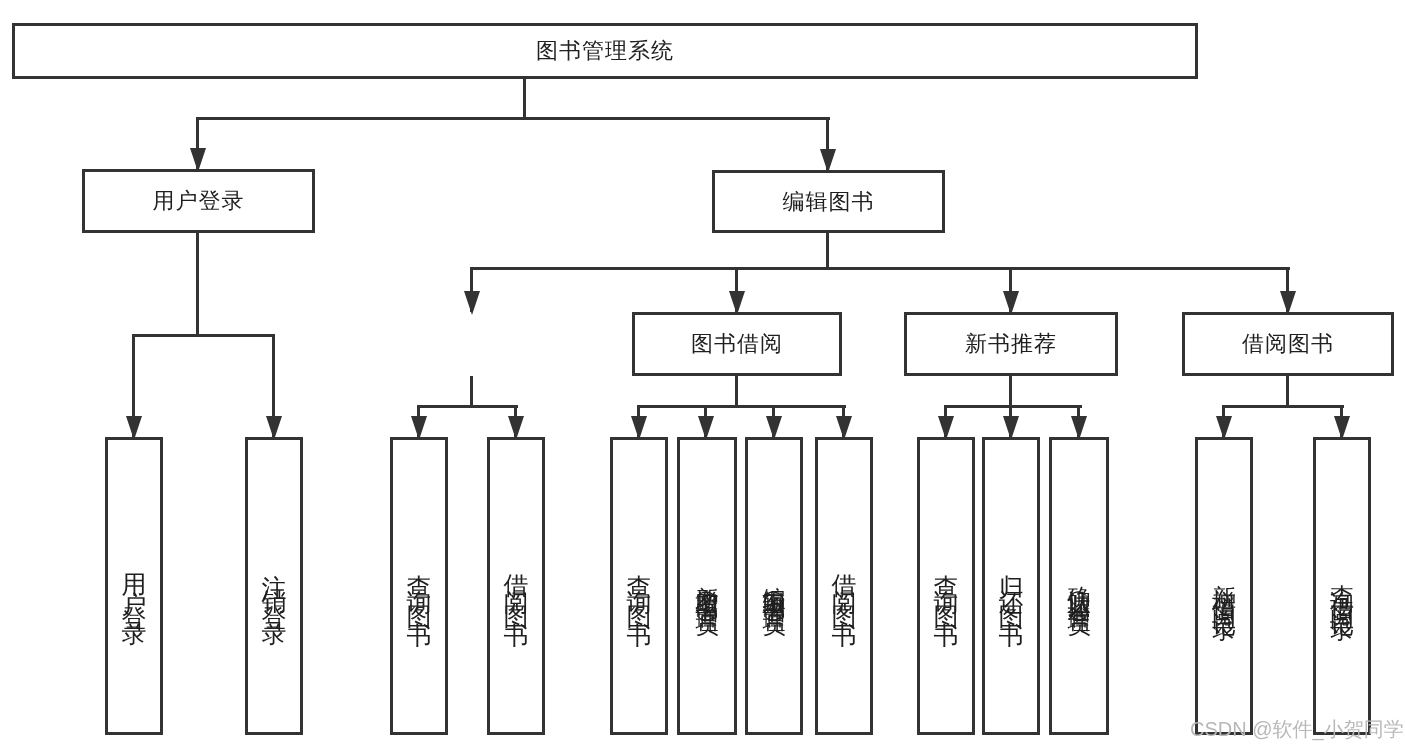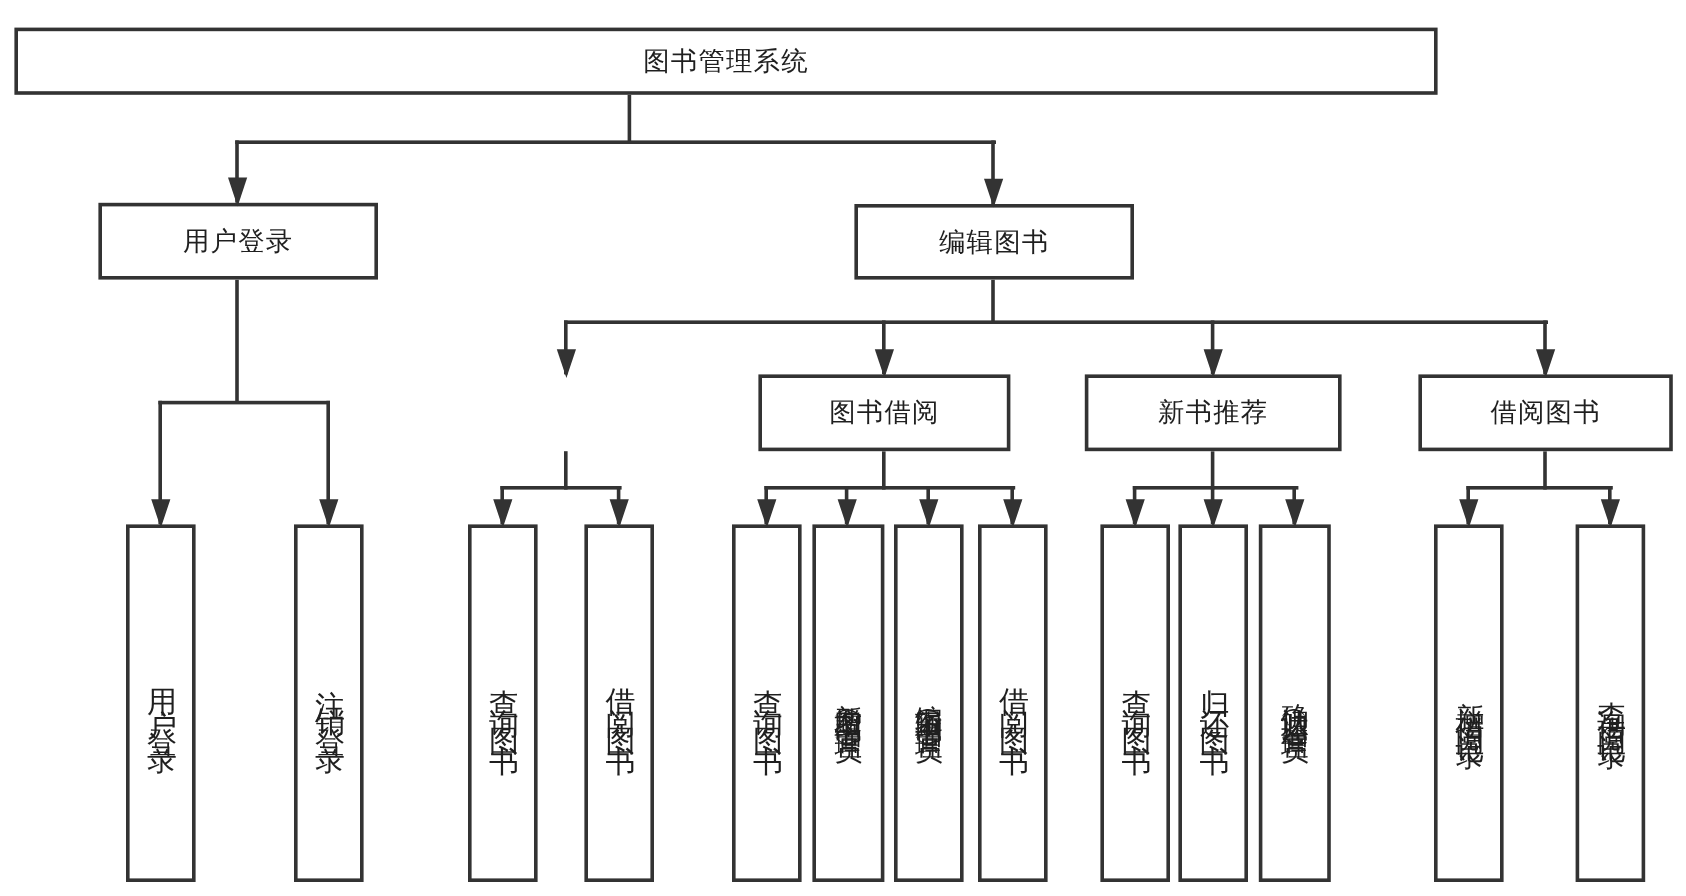--- a/index.html
+++ b/index.html
@@ -154,13 +154,14 @@
     <span class="vtext vlong">确认归还（管理员）</span>
   </div>
 
   <div class="box" style="left:1195px;top:437px;width:58px;height:298px;">
     <span class="vtext vmid">新增借阅记录</span>
   </div>
   <div class="box" style="left:1313px;top:437px;width:58px;height:298px;">
     <span class="vtext vmid">查询借阅记录</span>
   </div>
 
+  <div class="watermark">CSDN @软件_小贺同学</div>
 </div>
 
 </body></html>

